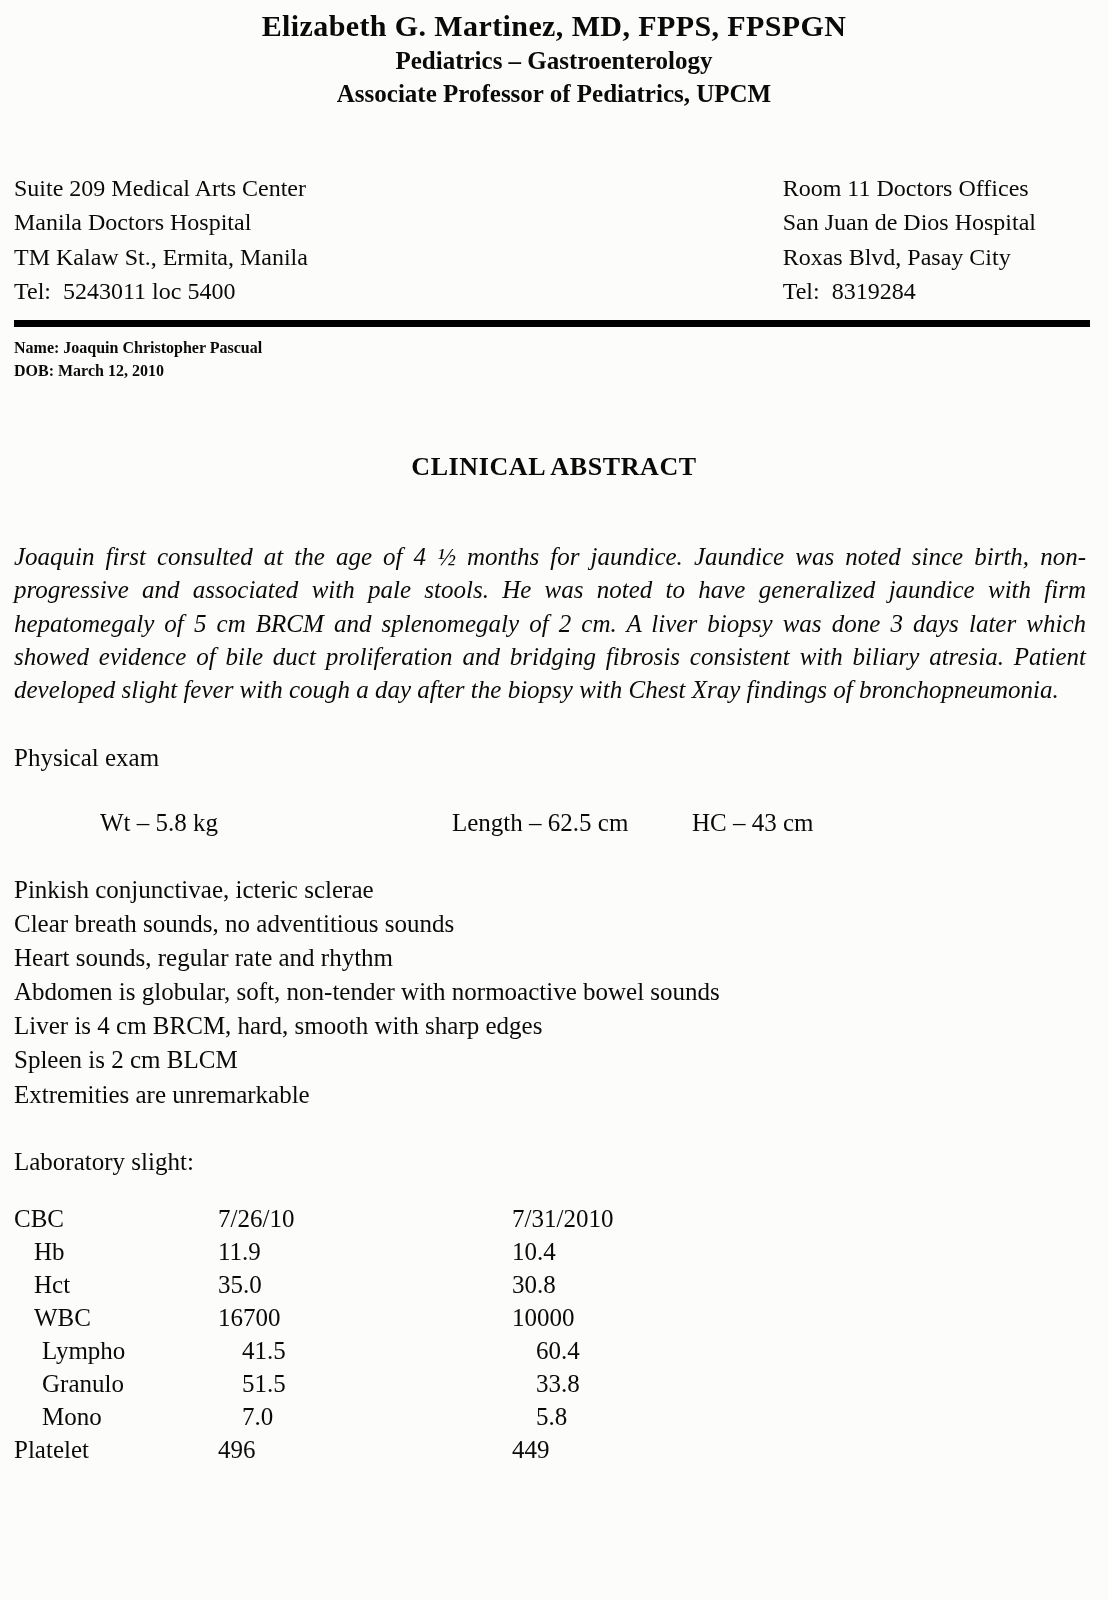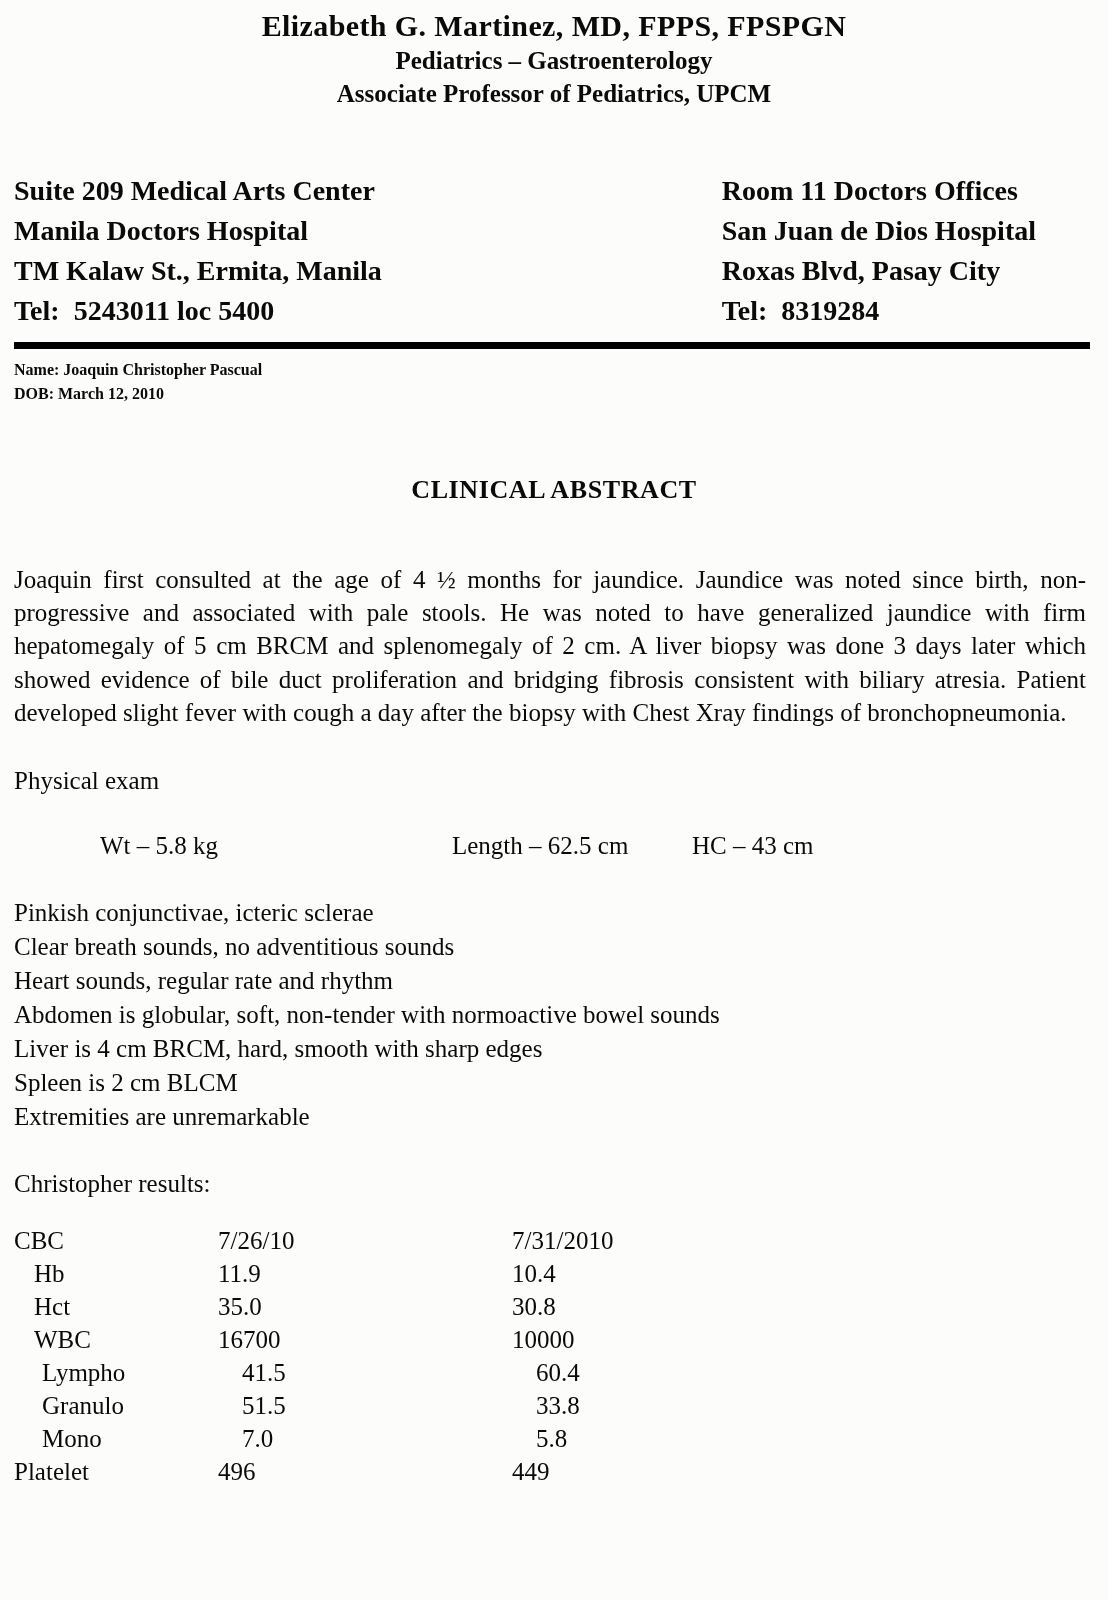--- a/index.html
+++ b/index.html
@@ -49,22 +49,22 @@
   }
 
   
   .addresses {
     display: flex;
     justify-content: space-between;
     margin-top: 62px;
     padding: 0 14px 0 14px;
   }
   .addr-col {
-    font-weight: bold;
-    font-size: 28px;
+    font-weight: normal;
+    font-size: 24px;
     line-height: 1.42;
   }
   .addr-col.right {
     margin-right: 58px;
   }
   .addr-line {
     white-space: pre;
   }
 
   
@@ -93,20 +93,21 @@
     margin-top: 70px;
   }
 
   
   .abstract {
     margin: 58px 22px 0 14px;
     font-size: 25px;
     line-height: 1.33;
     text-align: justify;
     text-justify: inter-word;
+    font-style: italic;
   }
 
   .block-label {
     margin: 36px 0 0 14px;
     font-size: 25px;
     line-height: 1.3;
   }
 
   
   .vitals {
@@ -210,21 +211,21 @@
   <div class="findings">
     <div class="finding-line">Pinkish conjunctivae, icteric sclerae</div>
     <div class="finding-line">Clear breath sounds, no adventitious sounds</div>
     <div class="finding-line">Heart sounds, regular rate and rhythm</div>
     <div class="finding-line">Abdomen is globular, soft, non-tender with normoactive bowel sounds</div>
     <div class="finding-line">Liver is 4 cm BRCM, hard, smooth with sharp edges</div>
     <div class="finding-line">Spleen is 2 cm BLCM</div>
     <div class="finding-line">Extremities are unremarkable</div>
   </div>
 
-  <div class="labs-intro">Christopher results:</div>
+  <div class="labs-intro">Laboratory slight:</div>
 
   <table class="lab-table">
     <thead>
       <tr>
         <td class="c-name">CBC</td>
         <td class="c-v1">7/26/10</td>
         <td class="c-v2">7/31/2010</td>
       </tr>
     </thead>
     <tbody id="lab-body">

